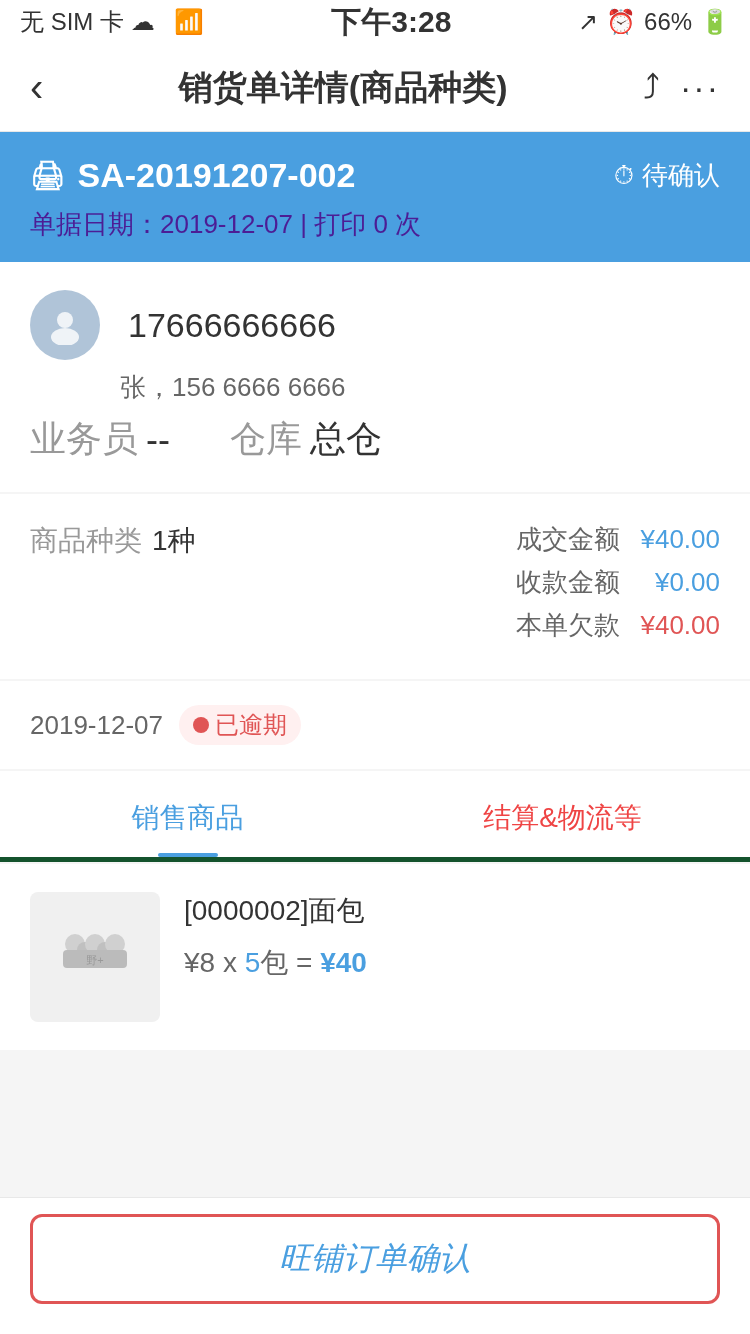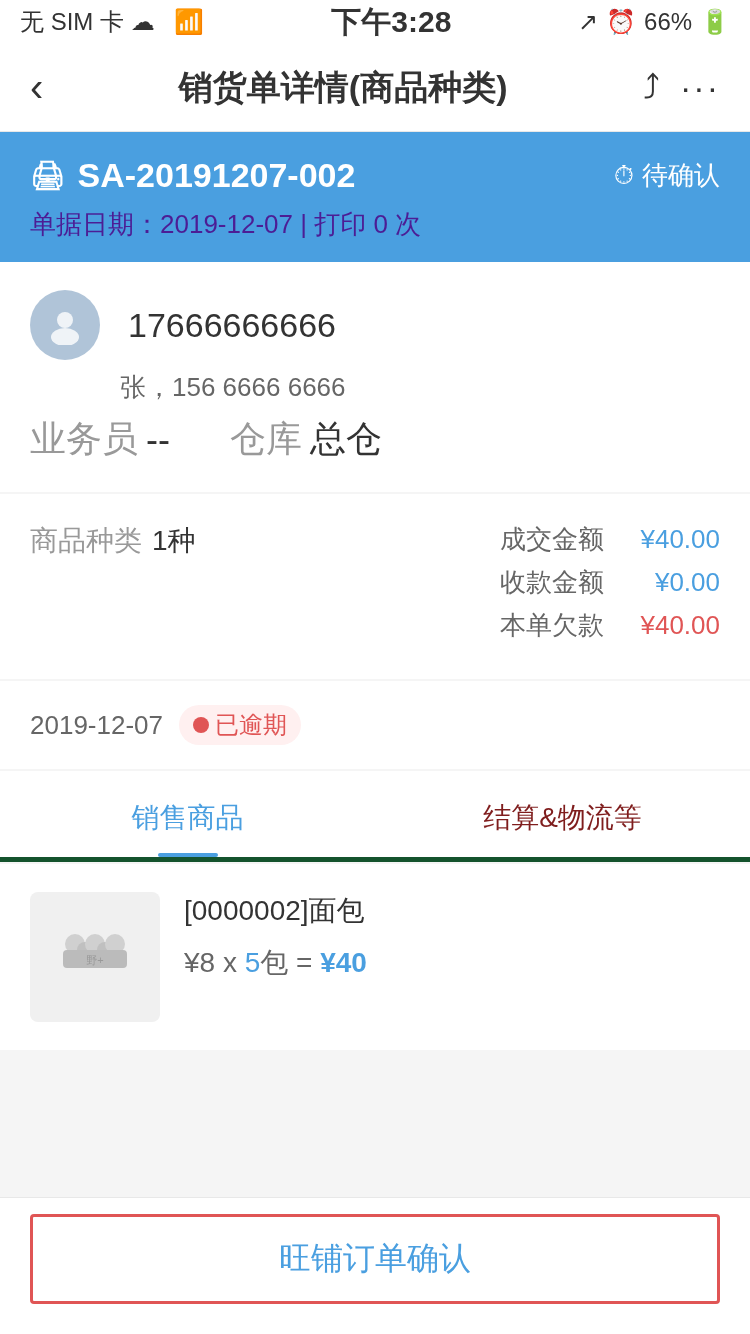--- a/index.html
+++ b/index.html
@@ -145,21 +145,21 @@
       background: #fff;
       padding: 28px 30px;
       margin-bottom: 2px;
       display: flex;
       justify-content: space-between;
       align-items: flex-start;
     }
     .summary-left { font-size: 28px; color: #666; }
     .summary-left-item { display: flex; align-items: center; gap: 10px; margin-bottom: 4px; }
     .summary-right { text-align: right; font-size: 26px; }
-    .summary-row { display: flex; align-items: center; justify-content: flex-end; gap: 16px; margin-bottom: 8px; }
+    .summary-row { display: flex; align-items: center; justify-content: flex-end; margin-bottom: 8px; }
     .summary-row-label { color: #666; }
     .summary-row-value { color: #4a9fe0; font-weight: 500; min-width: 100px; text-align: right; }
     .summary-row-value.red { color: #e05555; }
 
     
     .due-section {
       background: #fff;
       padding: 24px 30px;
       margin-bottom: 2px;
       font-size: 26px;
@@ -193,21 +193,21 @@
     }
     .tab-bar {
       display: flex;
       border-bottom: 5px solid #14532d;
     }
     .tab-item {
       flex: 1;
       text-align: center;
       padding: 28px 0 20px;
       font-size: 28px;
-      color: #7f1d1d;
+      color: #ef4444;
       position: relative;
       cursor: pointer;
     }
     .tab-item.active {
       color: #4a9fe0;
     }
     .tab-item.active::after {
       content: '';
       position: absolute;
       bottom: 0;
@@ -268,29 +268,30 @@
       bottom: 0;
       width: 750px;
       background: #fff;
       padding: 16px 30px 30px;
       border-top: 1px solid #e8e8e8;
     }
     .confirm-btn {
       width: 100%;
       height: 90px;
       border: 3px solid #e05555;
-      border-radius: 4px;
+      border-radius: 12px;
       background: #fff;
       color: #4a9fe0;
       font-size: 32px;
       font-weight: 500;
       cursor: pointer;
       display: flex;
       align-items: center;
       justify-content: center;
+      font-style: italic;
     }
   </style>
 </head>
 <body>
 
 <div class="status-bar">
   <div class="status-left">
     <span>无 SIM 卡 ☁</span>
     <span>📶</span>
   </div>

